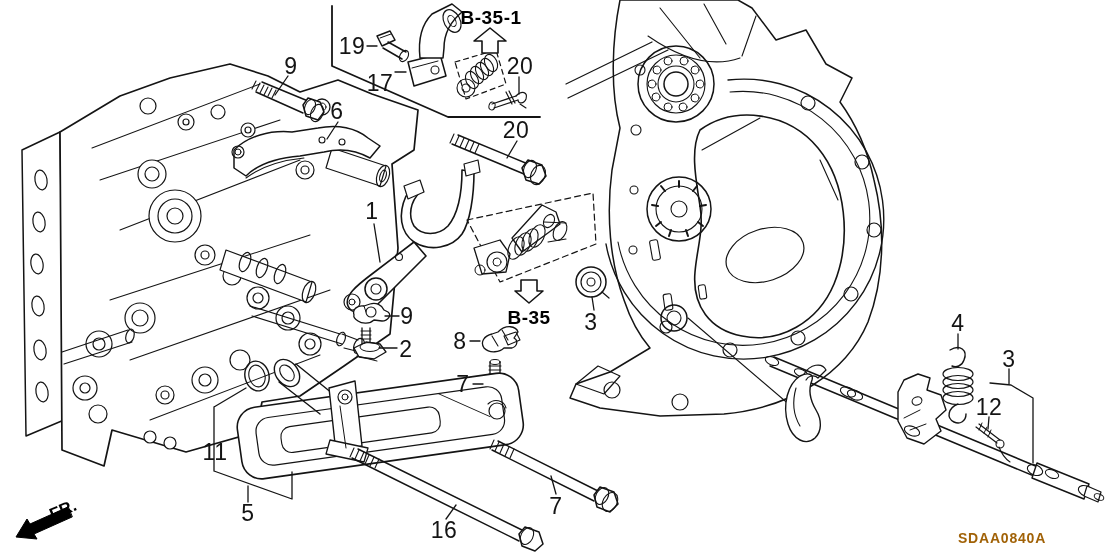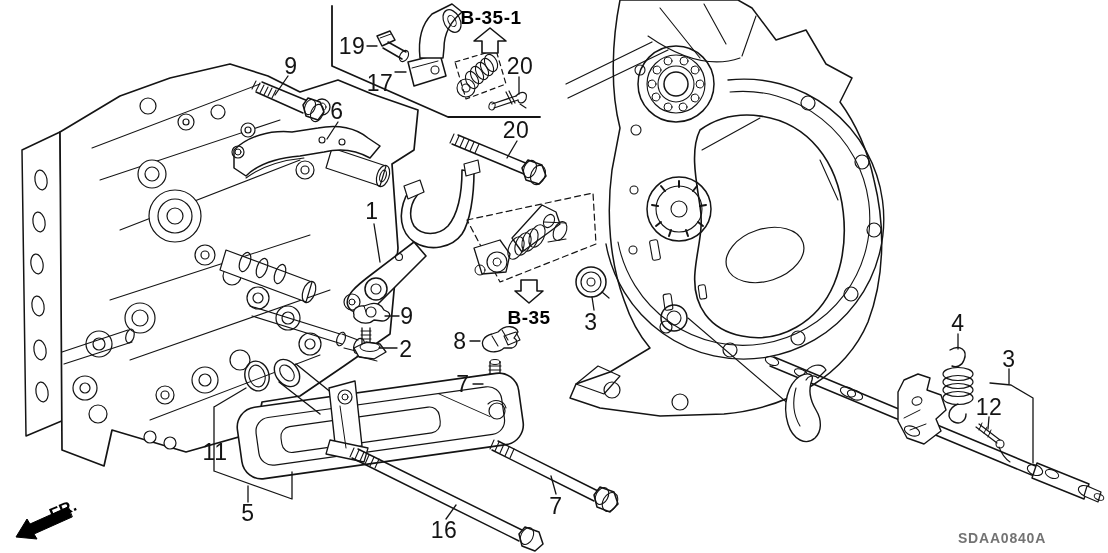--- a/index.html
+++ b/index.html
@@ -17,21 +17,21 @@
     position:absolute;transform:translate(-50%,-50%);
     font-size:19px;font-weight:700;letter-spacing:0.5px;color:#000;
     white-space:nowrap;line-height:1;
   }
   .fr-label{
     position:absolute;transform:translate(-50%,-50%) rotate(-23deg);
     font-size:17px;font-weight:700;color:#000;white-space:nowrap;line-height:1;
   }
   .diagram-code{
     position:absolute;transform:translate(-50%,-50%);
-    font-size:14px;font-weight:700;letter-spacing:0.8px;color:#737373;
+    font-size:14px;font-weight:700;letter-spacing:0.8px;color:#a16207;
     white-space:nowrap;line-height:1;
   }
 </style>
 </head>
 <body>
 
 <div class="stage">
 
 <svg width="1108" height="553" viewBox="0 0 1108 553" fill="none" stroke="#141414" stroke-width="1.5" stroke-linecap="round" stroke-linejoin="round">
 

